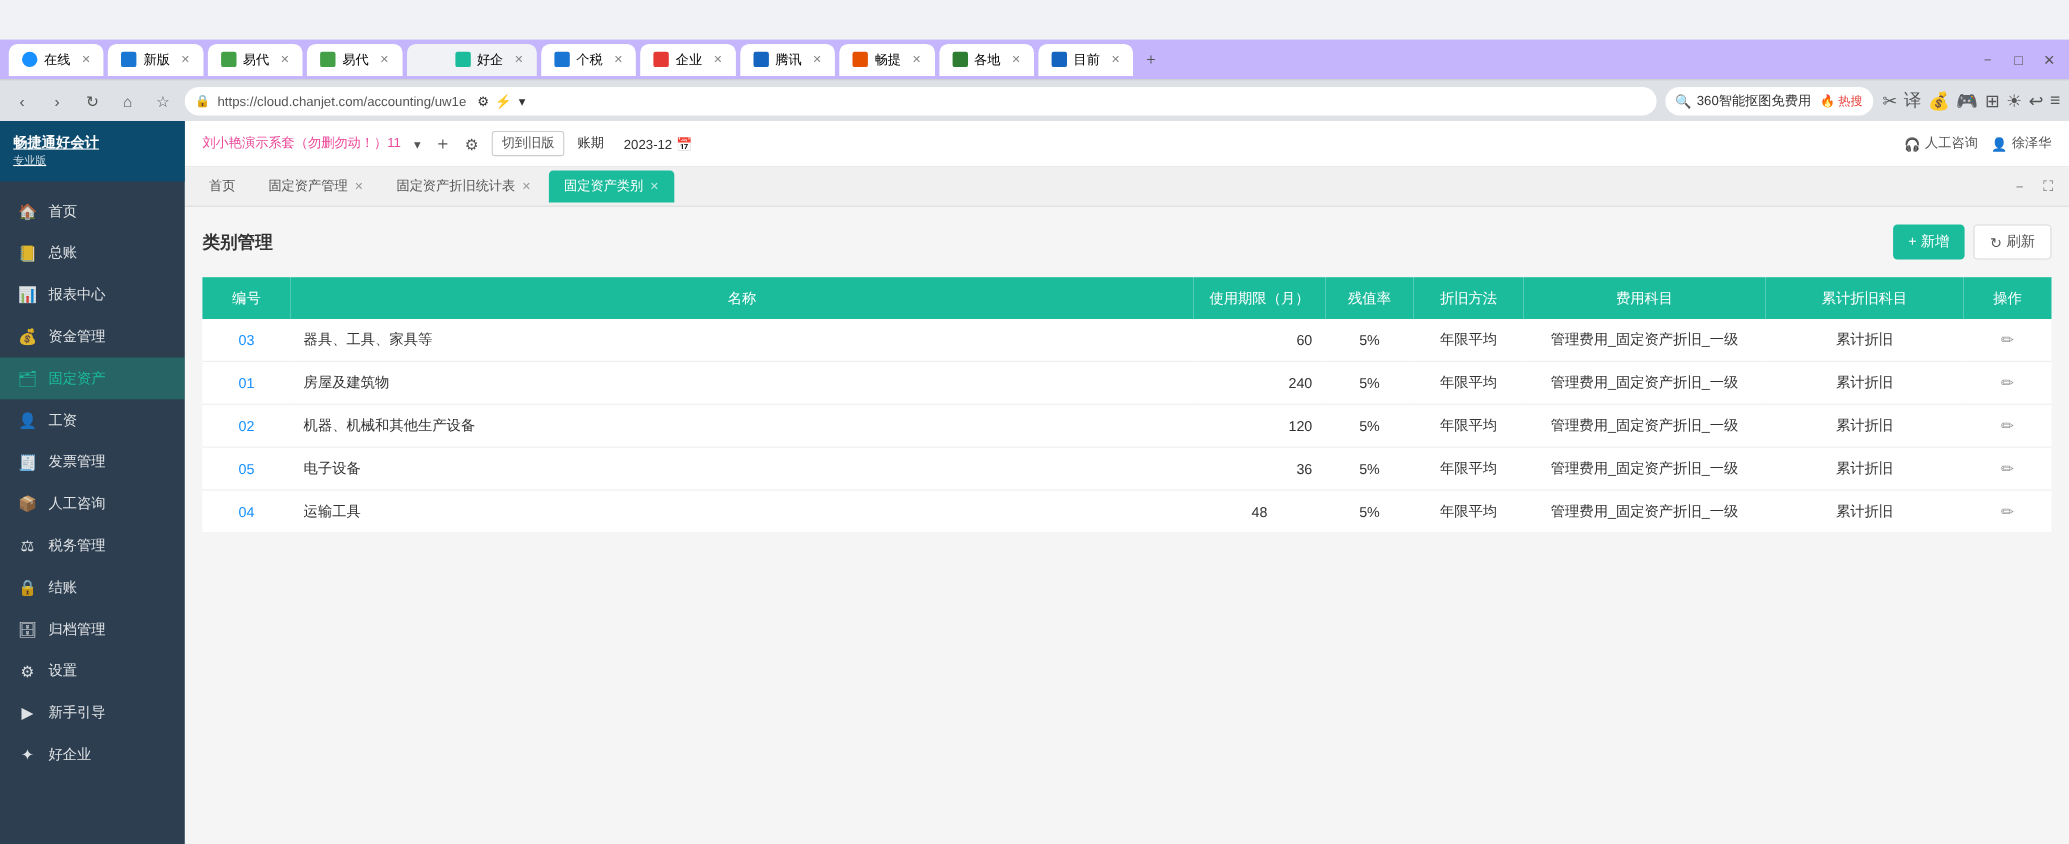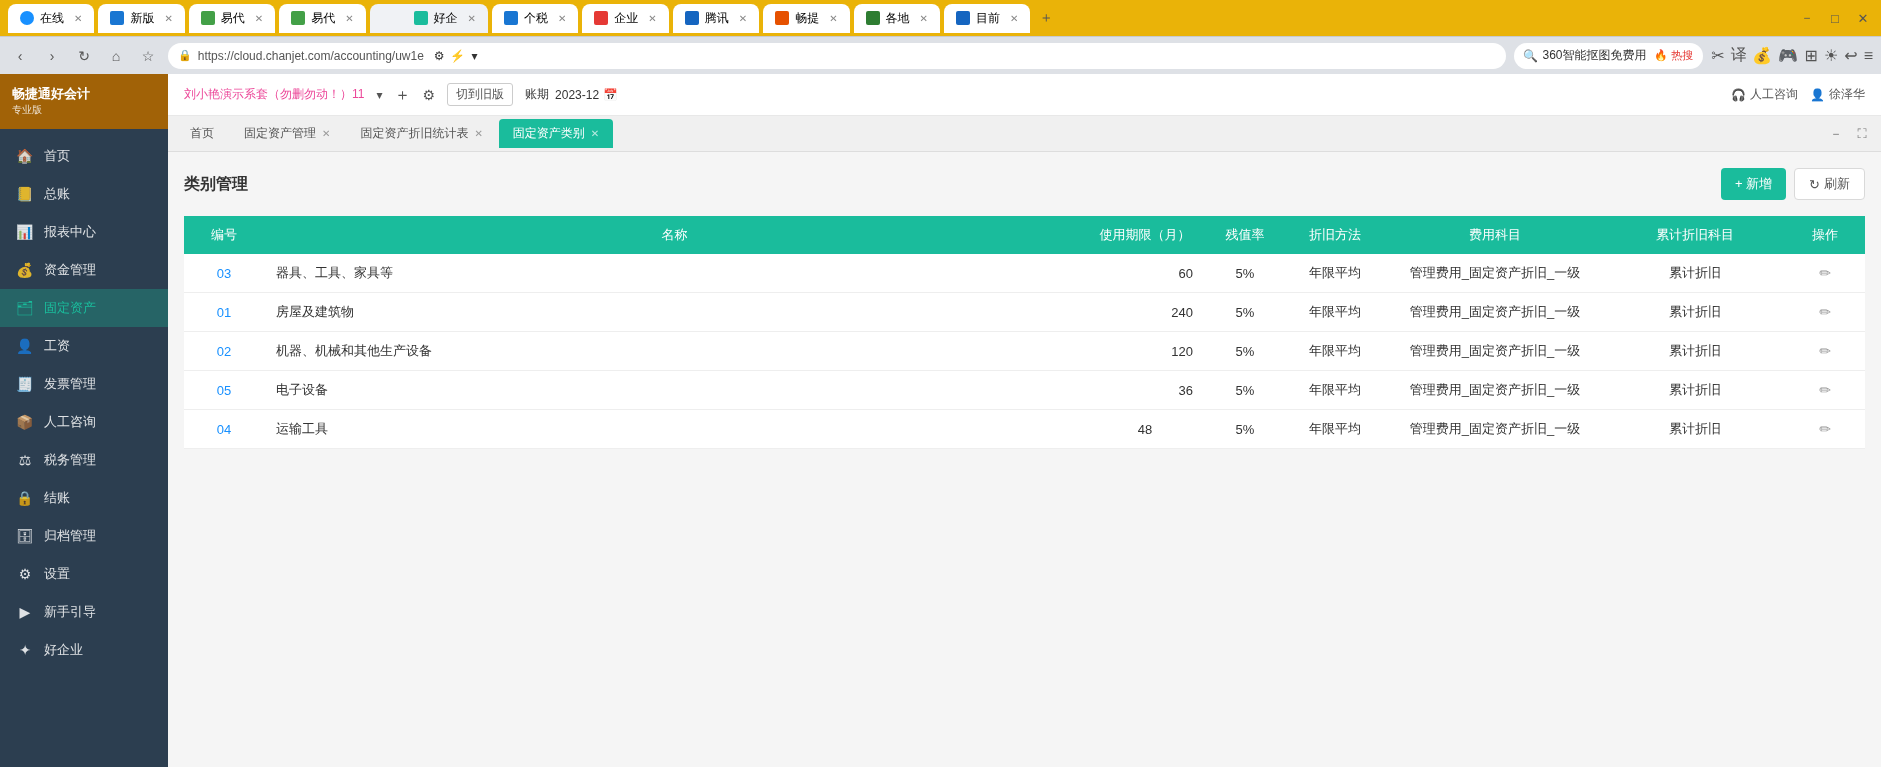--- a/index.html
+++ b/index.html
@@ -1,39 +1,39 @@
 <!DOCTYPE html>
 <html><head>
   <meta charset="utf-8">
   <style>
     * { margin: 0; padding: 0; box-sizing: border-box; }
     body { font-family: "Microsoft YaHei", "PingFang SC", sans-serif; font-size: 13px; background: #f0f2f5; overflow: hidden; }
 
     
-    .browser-chrome { background: #eab308; height: 36px; display: flex; align-items: center; padding: 0 8px; gap: 4px; }
+    .browser-chrome { background: #c4b5fd; height: 36px; display: flex; align-items: center; padding: 0 8px; gap: 4px; margin-top: 36px; }
     .browser-tab { background: #fff; border-radius: 8px 8px 0 0; padding: 6px 12px; font-size: 12px; display: flex; align-items: center; gap: 6px; max-width: 160px; white-space: nowrap; overflow: hidden; }
     .browser-tab.active { background: #f0f2f5; padding-left: 44px; }
     .tab-close { color: #888; font-size: 10px; cursor: pointer; margin-left: 4px; }
 
     
     .browser-navbar { background: #dee1e6; height: 38px; display: flex; align-items: center; padding: 0 8px; gap: 8px; border-top: 1px solid #c8cace; }
     .nav-btn { width: 24px; height: 24px; border-radius: 50%; display: flex; align-items: center; justify-content: center; color: #555; cursor: pointer; font-size: 14px; }
     .address-bar { flex: 1; background: #fff; border-radius: 16px; height: 26px; display: flex; align-items: center; padding: 0 10px; font-size: 12px; color: #333; gap: 6px; }
     .address-lock { color: #4caf50; font-size: 11px; }
     .address-url { color: #555; }
     .search-bar { background: #fff; border-radius: 14px; height: 26px; display: flex; align-items: center; padding: 0 10px; font-size: 12px; color: #333; gap: 4px; min-width: 180px; }
     .toolbar-icons { display: flex; gap: 6px; align-items: center; }
     .toolbar-icon { font-size: 16px; cursor: pointer; color: #555; }
 
     
     .app-container { display: flex; height: calc(767px - 74px); }
 
     
     .sidebar { width: 168px; background: #2c3e50; display: flex; flex-direction: column; color: #fff; flex-shrink: 0; }
-    .sidebar-logo { background: #a16207; padding: 12px; display: flex; align-items: center; gap: 8px; }
+    .sidebar-logo { background: #0c4a6e; padding: 12px; display: flex; align-items: center; gap: 8px; text-decoration: underline; }
     .logo-text { font-size: 13px; font-weight: bold; color: #fff; line-height: 1.3; }
     .logo-badge { font-size: 10px; color: rgba(255,255,255,0.8); }
     .sidebar-nav { flex: 1; overflow-y: auto; padding: 8px 0; }
     .sidebar-item { display: flex; align-items: center; gap: 10px; padding: 10px 16px; cursor: pointer; color: rgba(255,255,255,0.85); font-size: 13px; }
     .sidebar-item.active { background: rgba(26, 188, 156, 0.3); color: #1abc9c; }
     .sidebar-icon { width: 18px; height: 18px; display: flex; align-items: center; justify-content: center; font-size: 14px; }
 
     
     .header-bar { background: #fff; height: 42px; display: flex; align-items: center; padding: 0 16px; border-bottom: 1px solid #e8e8e8; gap: 12px; }
     .header-account { font-size: 12px; color: #ec4899; }
@@ -243,21 +243,21 @@
   <div style="flex:1; display:flex; flex-direction:column; overflow:hidden;">
 
     <div class="header-bar">
       <span class="header-account">刘小艳演示系套（勿删勿动！）11</span>
       <span style="cursor:pointer; color:#555; font-size:12px;">▾</span>
       <span style="cursor:pointer; color:#555; font-size:16px; line-height:1;">＋</span>
       <span style="cursor:pointer; color:#555; font-size:14px;">⚙</span>
       <div class="switch-btn">切到旧版</div>
       <span class="header-period">
         <span>账期</span>
-        <span style="margin-left:2px;">2023-12</span>
+        <span style="margin-left:14px;">2023-12</span>
         <span style="cursor:pointer;">📅</span>
       </span>
       <div class="header-right">
         <div class="consult-btn">
           <span>🎧</span>
           <span>人工咨询</span>
         </div>
         <div class="user-info">
           <span>👤</span>
           <span>徐泽华</span>

